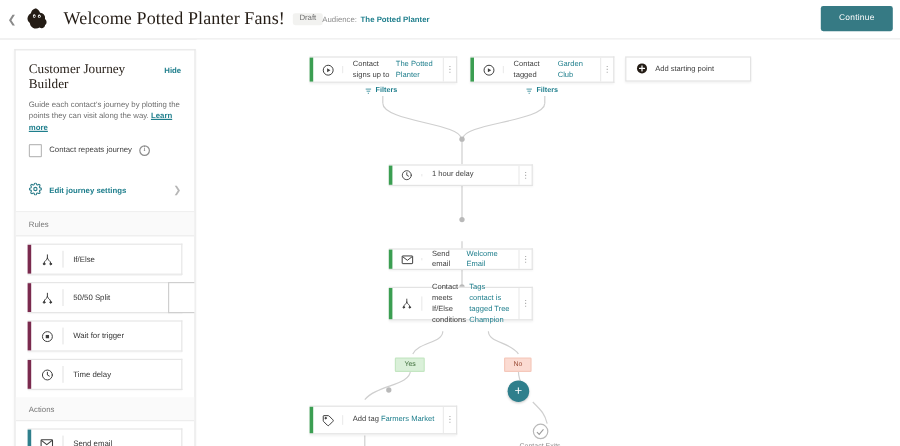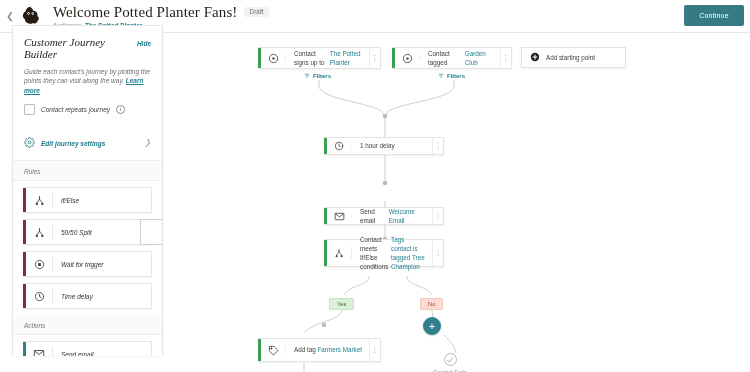--- a/index.html
+++ b/index.html
@@ -21,21 +21,21 @@
   .back-chev {
     width: 16px; margin-left: 2px; text-align: center;
     color: #8a8a8a; font-size: 9px; line-height: 1; cursor: pointer;
     user-select: none;
   }
   .logo-wrap {
     width: 24px; height: 24px; display: flex; align-items: center;
     justify-content: center; margin-left: 1px;
   }
   .logo-wrap svg { display: block; }
-  .title-block { margin-left: 10px; display: flex; flex-direction: column; justify-content: center; }
+  .title-block { margin-left: 10px; display: flex; flex-direction: row; justify-content: center; }
   .title-row { display: flex; align-items: center; gap: 7px; }
   .page-title {
     font-family: "Liberation Serif", serif;
     font-size: 15px; color: #241c15; font-weight: 400; letter-spacing: .1px;
     white-space: nowrap;
   }
   .draft-badge {
     font-size: 6.5px; color: #6d6d6d; background: #f2f2f0;
     border-radius: 2px; padding: 2px 5px; line-height: 1;
     white-space: nowrap;
@@ -50,28 +50,27 @@
     position: absolute; right: 6px; top: 5px;
     width: 60px; height: 21px;
     background: #367a84; color: #ffffff;
     border: none; border-radius: 2px;
     font-size: 7px; font-family: "Liberation Sans", sans-serif;
     cursor: pointer; letter-spacing: .2px;
   }
 
   
   .sidebar {
-    position: absolute; left: 12px; top: 25px;
+    position: absolute; left: 12px; top: 41px;
     width: 151px; height: 331px;
     background: #ffffff;
     border: 1px solid #e6e6e6;
     border-bottom: none;
     box-shadow: 0 1px 2px rgba(0,0,0,.05);
     overflow: hidden;
-    font-style: italic;
   }
   .sb-head { padding: 10px 11px 0 11px; }
   .sb-title-row { display: flex; align-items: baseline; justify-content: space-between; }
   .sb-title {
     font-family: "Liberation Serif", serif;
     font-size: 11px; color: #241c15; font-weight: 400;
   }
   .sb-hide {
     font-size: 6.5px; color: #1e7e8c; font-weight: bold; cursor: pointer;
   }

